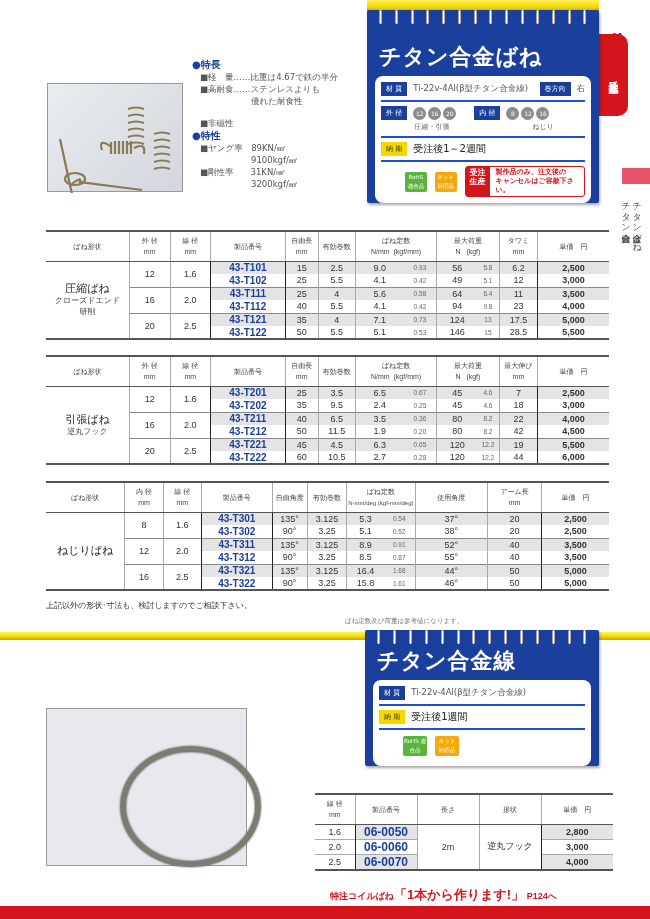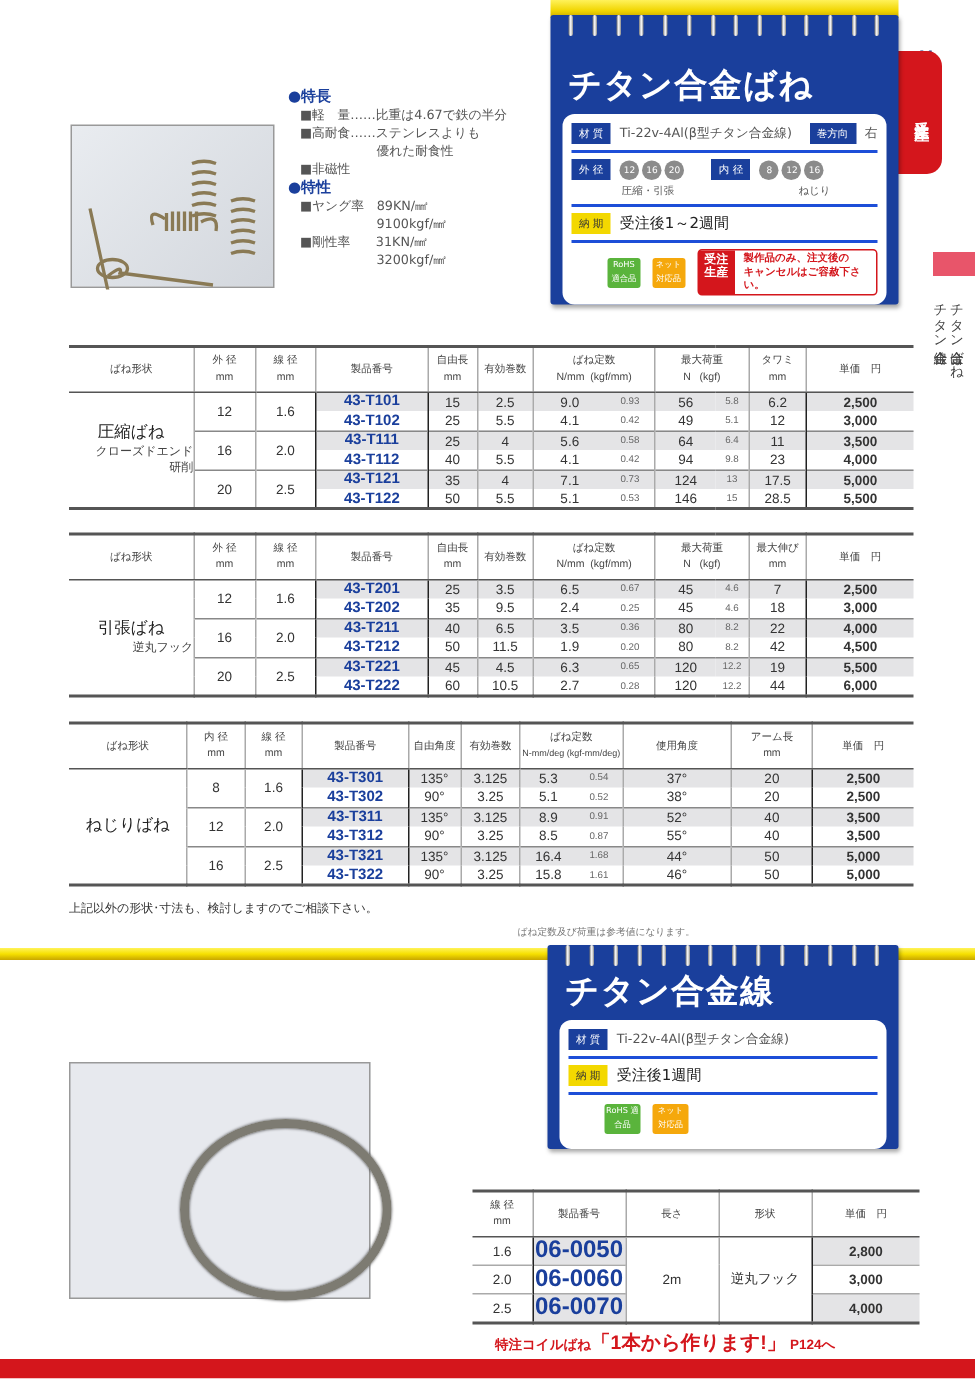--- a/index.html
+++ b/index.html
@@ -35,39 +35,39 @@
   .feat h3 { color: #1a3f9c; font-size: 10px; margin-top: 1px; }
   .feat .i { padding-left: 8px; }
 
   
   table { border-collapse: collapse; font-family: "Liberation Sans", sans-serif; }
   .spec { left: 46px; width: 563px; border-top: 2px solid #555; border-bottom: 2px solid #555; }
   .spec th { font-size: 7px; font-weight: normal; color: #444; height: 30px; border-bottom: 1px solid #555; border-left: 1px solid #aaa; line-height: 11px; }
   .spec th:first-child { border-left: none; }
   .spec td { font-size: 9px; height: 13px; text-align: center; color: #333; border-left: 1px solid #aaa; }
   .spec td.shape { border-left: none; font-size: 11px; color: #222; line-height: 13px; }
-  .spec td.shape small { font-size: 8px; color: #444; display: block; line-height: 11px; text-align: right; }
+  .spec td.shape small { font-size: 8px; color: #444; display: block; line-height: 11px; }
   .spec td.pn { color: #1a3f9c; font-weight: bold; font-size: 10px; border-left: 1.5px solid #222; border-right: 1.5px solid #222; }
   .spec td.price { font-weight: bold; border-left: 1.5px solid #222; }
   .spec td.sm { font-size: 6.5px; color: #666; border-left: none; }
   .spec tr.g td:not(.shape):not(.gr) { background: #e4e4e6; }
   .spec tr.sep td:not(.shape) { border-top: 1px solid #888; }
   .note { font-size: 8px; color: #333; }
   .note2 { font-size: 6.5px; color: #777; margin-top: 15px; }
 
   .divider { left: 0; top: 632px; width: 650px; height: 8px; background: linear-gradient(#fff35a,#f6e000 50%,#c8a600); }
   .photo2 { left: 46px; top: 708px; width: 201px; height: 158px; background: #e7e9ee; border: 1px solid #999; }
   .ring-img { left: 73px; top: 37px; width: 141px; height: 121px; border: 6px solid #7d7b72; border-radius: 50%; box-shadow: inset 0 0 2px #333, 0 0 2px #444; }
 
   .wire { left: 315px; top: 793px; width: 298px; border-top: 2px solid #555; border-bottom: 2px solid #555; }
   .wire th { font-size: 7px; font-weight: normal; color: #444; height: 30px; border-bottom: 1px solid #555; border-left: 1px solid #aaa; line-height: 11px; }
   .wire th:first-child { border-left: none; }
   .wire td { font-size: 9px; height: 15px; text-align: center; border-left: 1px solid #aaa; color: #333; }
   .wire td:first-child { border-left: none; }
-  .wire td.pn { color: #1a3f9c; font-weight: bold; font-size: 16px; background: #e4e4e6; border-left: 1.5px solid #222; }
+  .wire td.pn { color: #1a3f9c; font-weight: bold; font-size: 12px; background: #e4e4e6; border-left: 1.5px solid #222; }
   .wire td.price { font-weight: bold; background: #e4e4e6; border-left: 1.5px solid #222; }
   .wire tr.mid td.pn, .wire tr.mid td.price { background: #fff; }
   .wire tr + tr td { border-top: 1px solid #aaa; }
 
   .promo { left: 330px; top: 886px; font-size: 9px; color: #d4161c; font-weight: bold; font-family: "Liberation Sans", sans-serif; }
   .promo b { font-size: 13px; }
   .bottom-bar { left: 0; top: 906px; width: 650px; height: 13px; background: #d4161c; }
 </style>
 </head>
 <body>
@@ -151,21 +151,21 @@
       <path d="M12 55 l12 55 M24 100 q10 -8 8 -2 l62 8"></path>
       <ellipse cx="27" cy="95" rx="10" ry="6"></ellipse>
     </g>
   </svg>
 </div>
 <div class="abs feat">
   <h3>●特長</h3>
   <div class="i">■軽　量……比重は4.67で鉄の半分</div>
   <div class="i">■高耐食……ステンレスよりも</div>
   <div class="i">　　　　　　優れた耐食性</div>
-  <div class="i" style="margin-top:0;">■非磁性</div>
+  <div class="i" style="margin-top:10px;">■非磁性</div>
   <h3>●特性</h3>
   <div class="i">■ヤング率　89KN/㎟</div>
   <div class="i">　　　　　　9100kgf/㎟</div>
   <div class="i">■剛性率　　31KN/㎟</div>
   <div class="i">　　　　　　3200kgf/㎟</div>
 </div>
 
 <table class="abs spec" style="top:230px;">
   <colgroup>
       <col style="width:76px">

